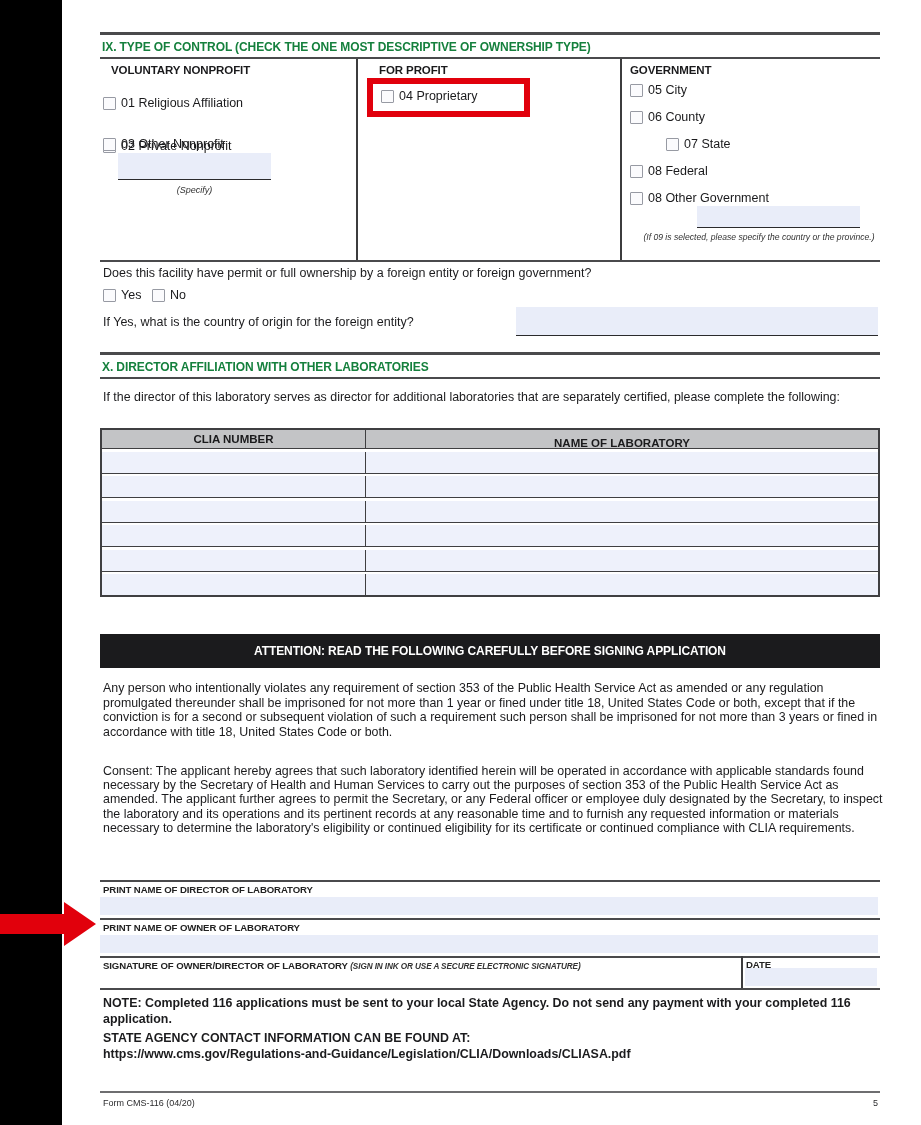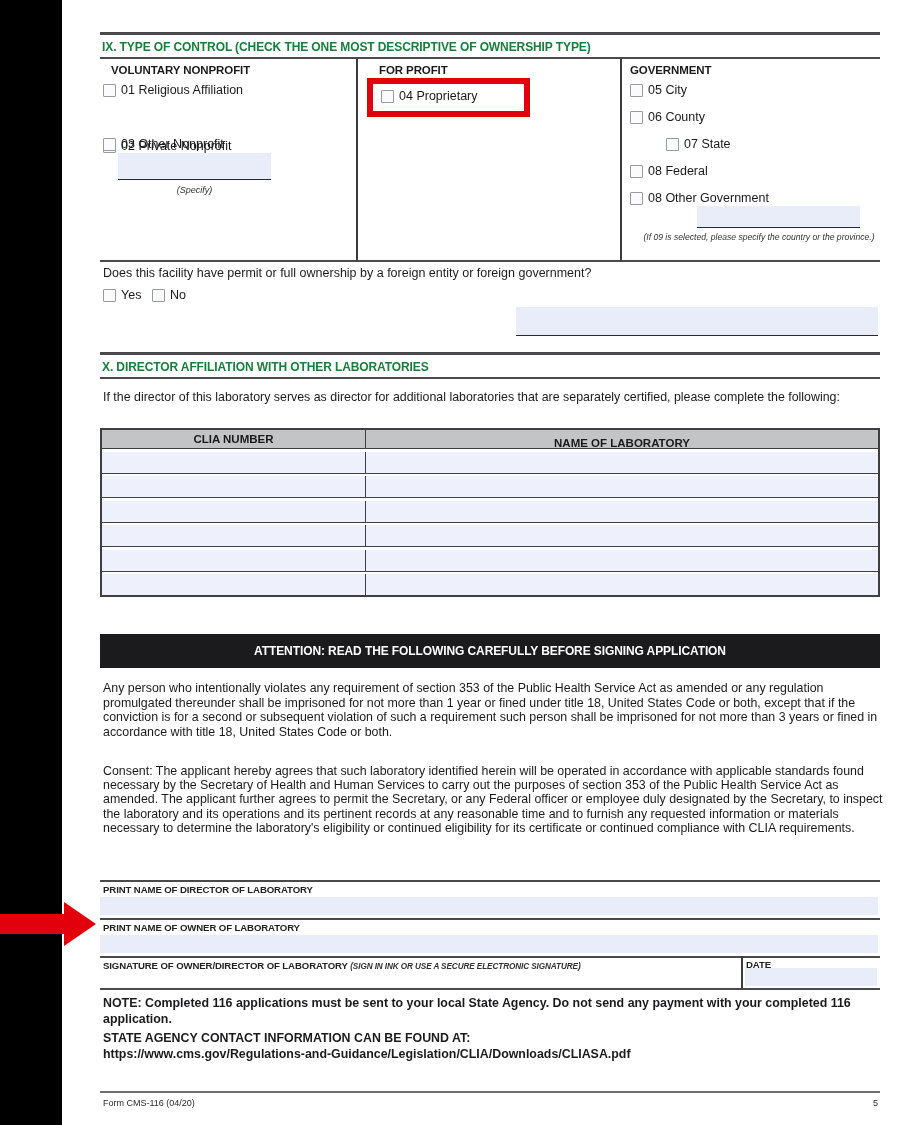--- a/index.html
+++ b/index.html
@@ -54,21 +54,21 @@
 
   <div class="hline" style="left:100px; top:32px; width:780px; height:3px;"></div>
   <div class="abs sec-title" style="left:102px; top:40px;">IX. TYPE OF CONTROL (CHECK THE ONE MOST DESCRIPTIVE OF OWNERSHIP TYPE)</div>
   <div class="hline" style="left:100px; top:57px; width:780px;"></div>
 
   <div class="vline" style="left:356px; top:59px; height:201px;"></div>
   <div class="vline" style="left:620px; top:59px; height:201px;"></div>
   <div class="hline" style="left:100px; top:260px; width:780px;"></div>
 
   <div class="abs col-head" style="left:103px; top:64px;margin-left:8px;">VOLUNTARY NONPROFIT</div>
-  <div class="cbitem" style="left:103px; top:83px;justify-content:space-between;">
+  <div class="cbitem" style="left:103px; top:96px;justify-content:space-between;">
     <span class="cb"></span>
     <span>01 Religious Affiliation</span>
   </div>
   <div class="cbitem" style="left:103px; top:110px;margin-top:29px;">
     <span class="cb"></span>
     <span>02 Private Nonprofit</span>
   </div>
   <div class="cbitem" style="left:103px; top:137px;">
     <span class="cb"></span>
     <span>03 Other Nonprofit</span>
@@ -110,20 +110,21 @@
 
   <div class="abs" style="left:103px; top:266px; font-size:12.5px;">Does this facility have permit or full ownership by a foreign entity or foreign government?</div>
   <div class="cbitem" style="left:103px; top:288px;">
     <span class="cb"></span>
     <span>Yes</span>
   </div>
   <div class="cbitem" style="left:152px; top:288px;">
     <span class="cb"></span>
     <span>No</span>
   </div>
+  <div class="abs" style="left:103px; top:315px; font-size:12.5px;">If Yes, what is the country of origin for the foreign entity?</div>
   <div class="field ufield" style="left:516px; top:307px; width:362px; height:29px;"></div>
 
   <div class="hline" style="left:100px; top:352px; width:780px; height:2.5px;"></div>
   <div class="abs sec-title" style="left:102px; top:360px;">X. DIRECTOR AFFILIATION WITH OTHER LABORATORIES</div>
   <div class="hline" style="left:100px; top:377px; width:780px;"></div>
 
   <div class="para" style="left:103px; top:390px; width:778px;">If the director of this laboratory serves as director for additional laboratories that are separately certified, please complete the following:</div>
 
   <div class="aff-table">
     <div class="aff-th">

